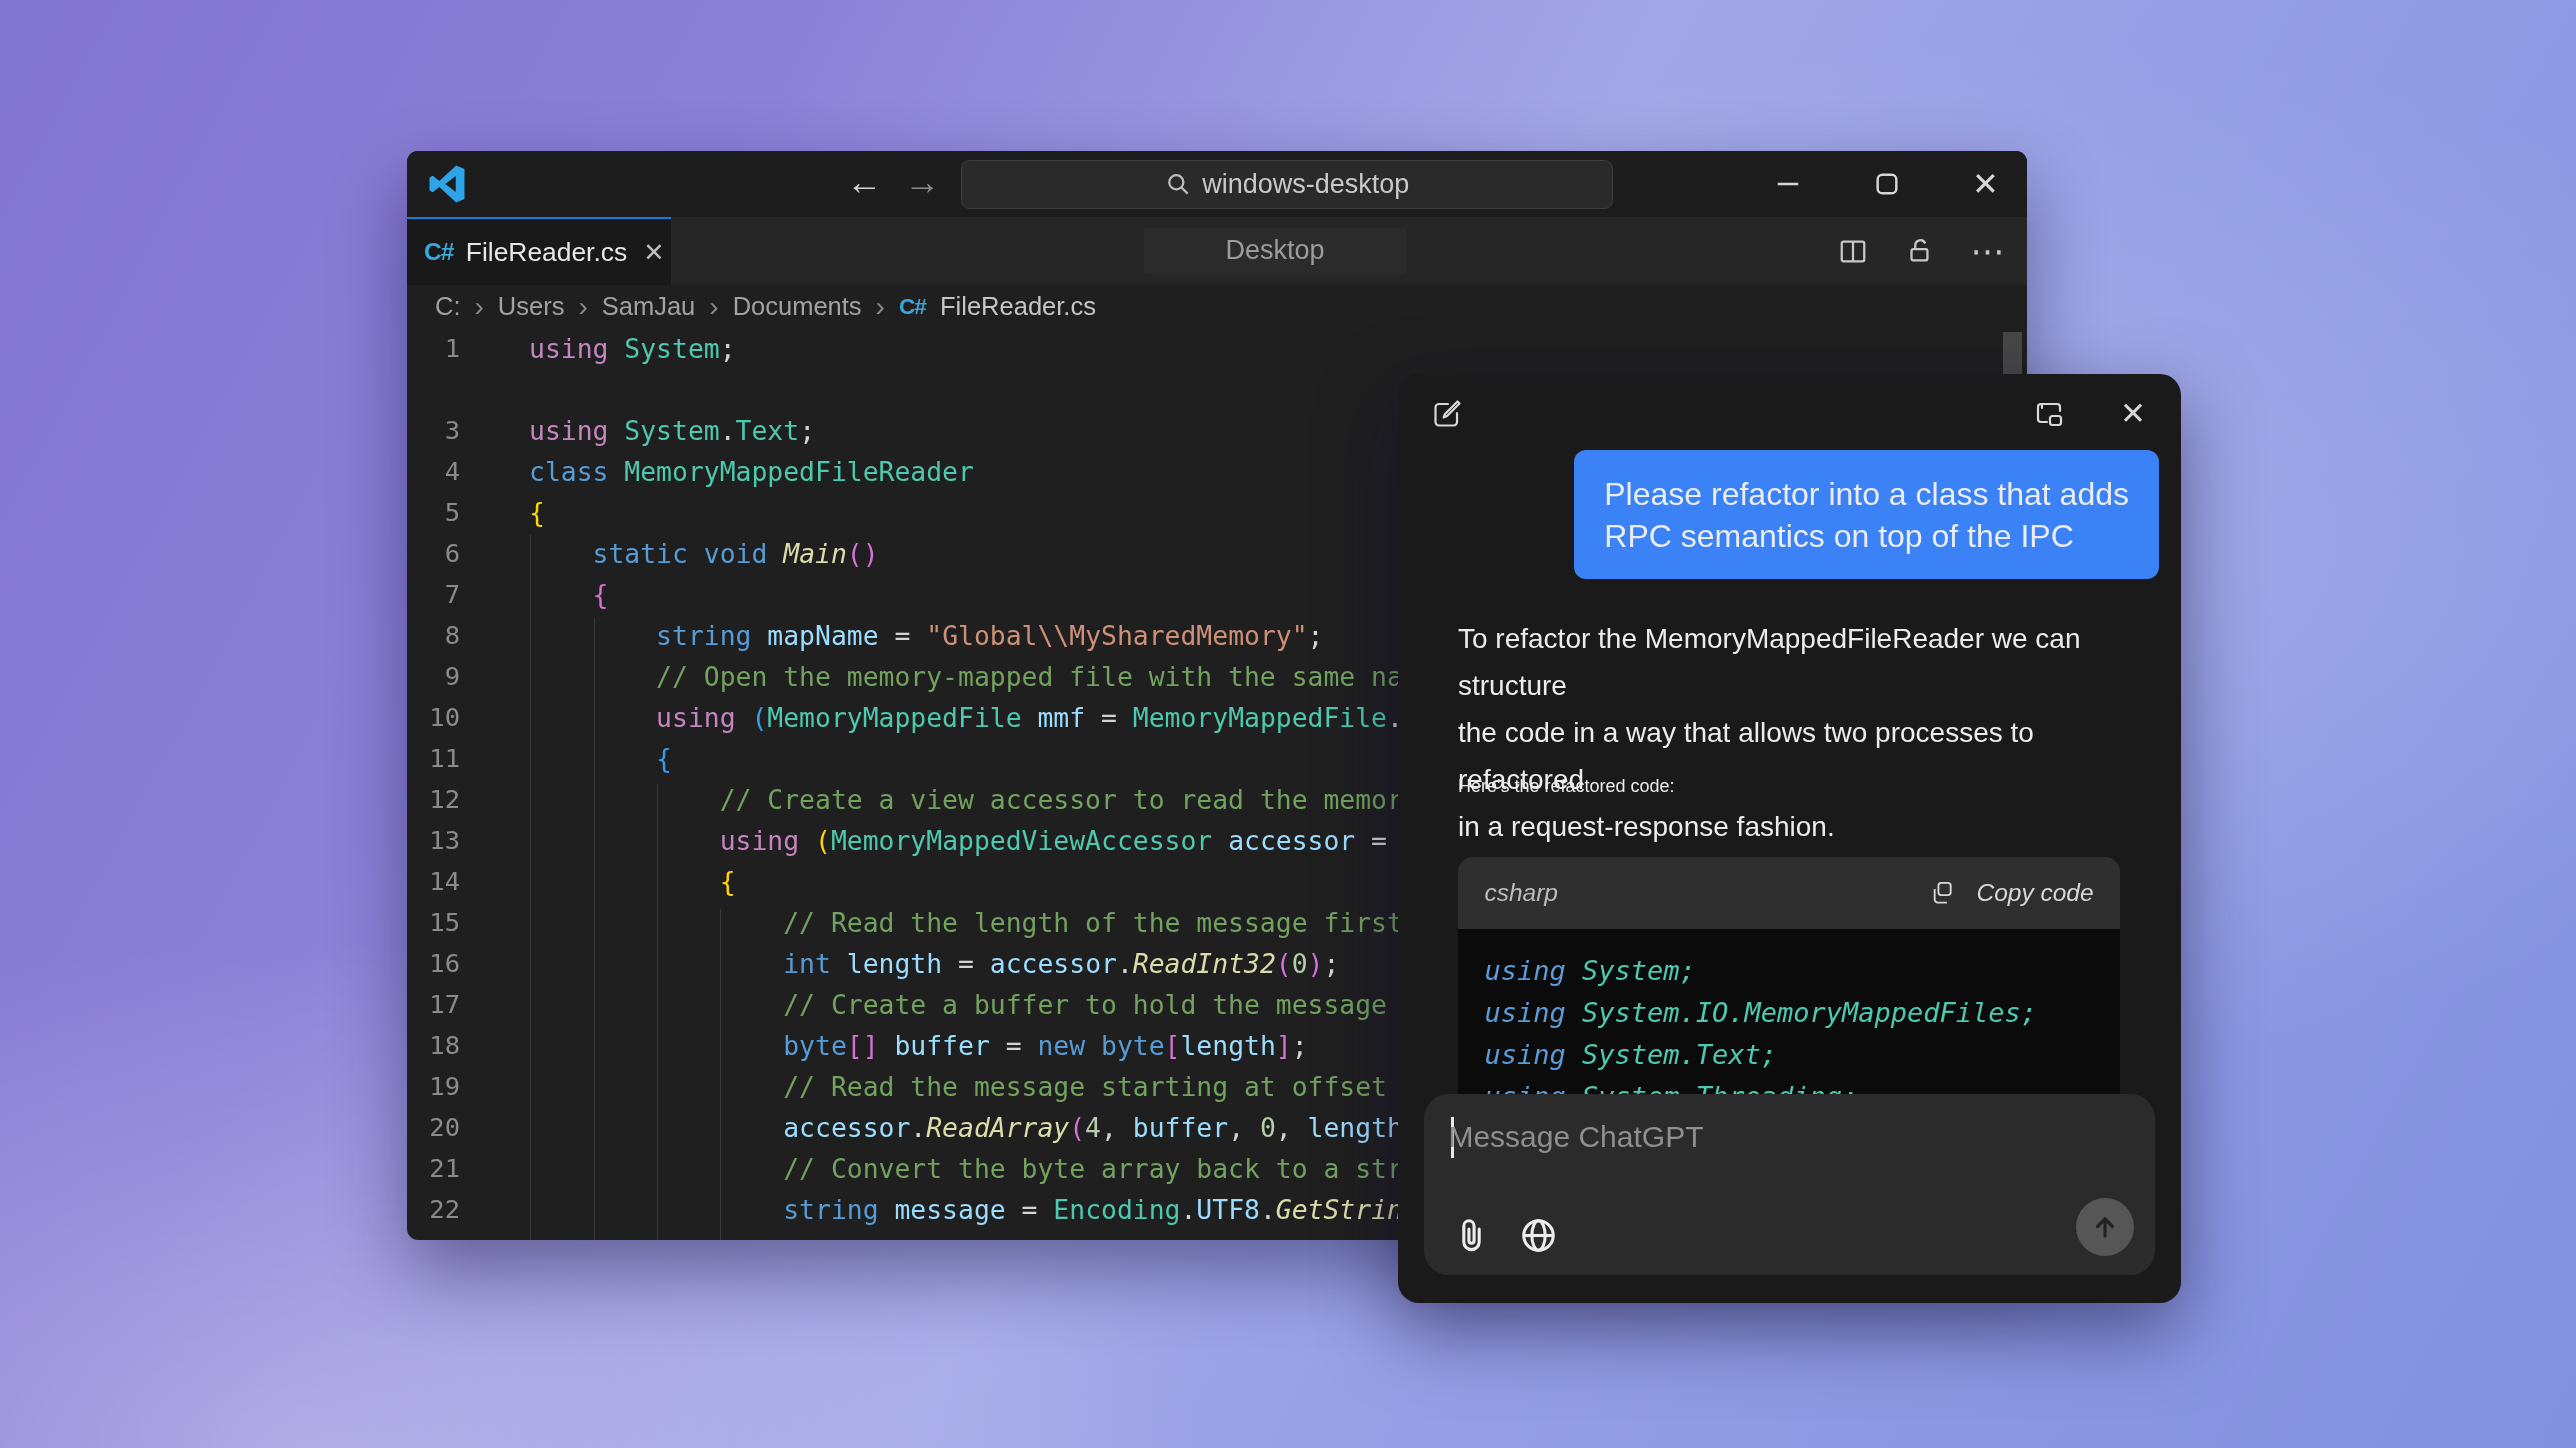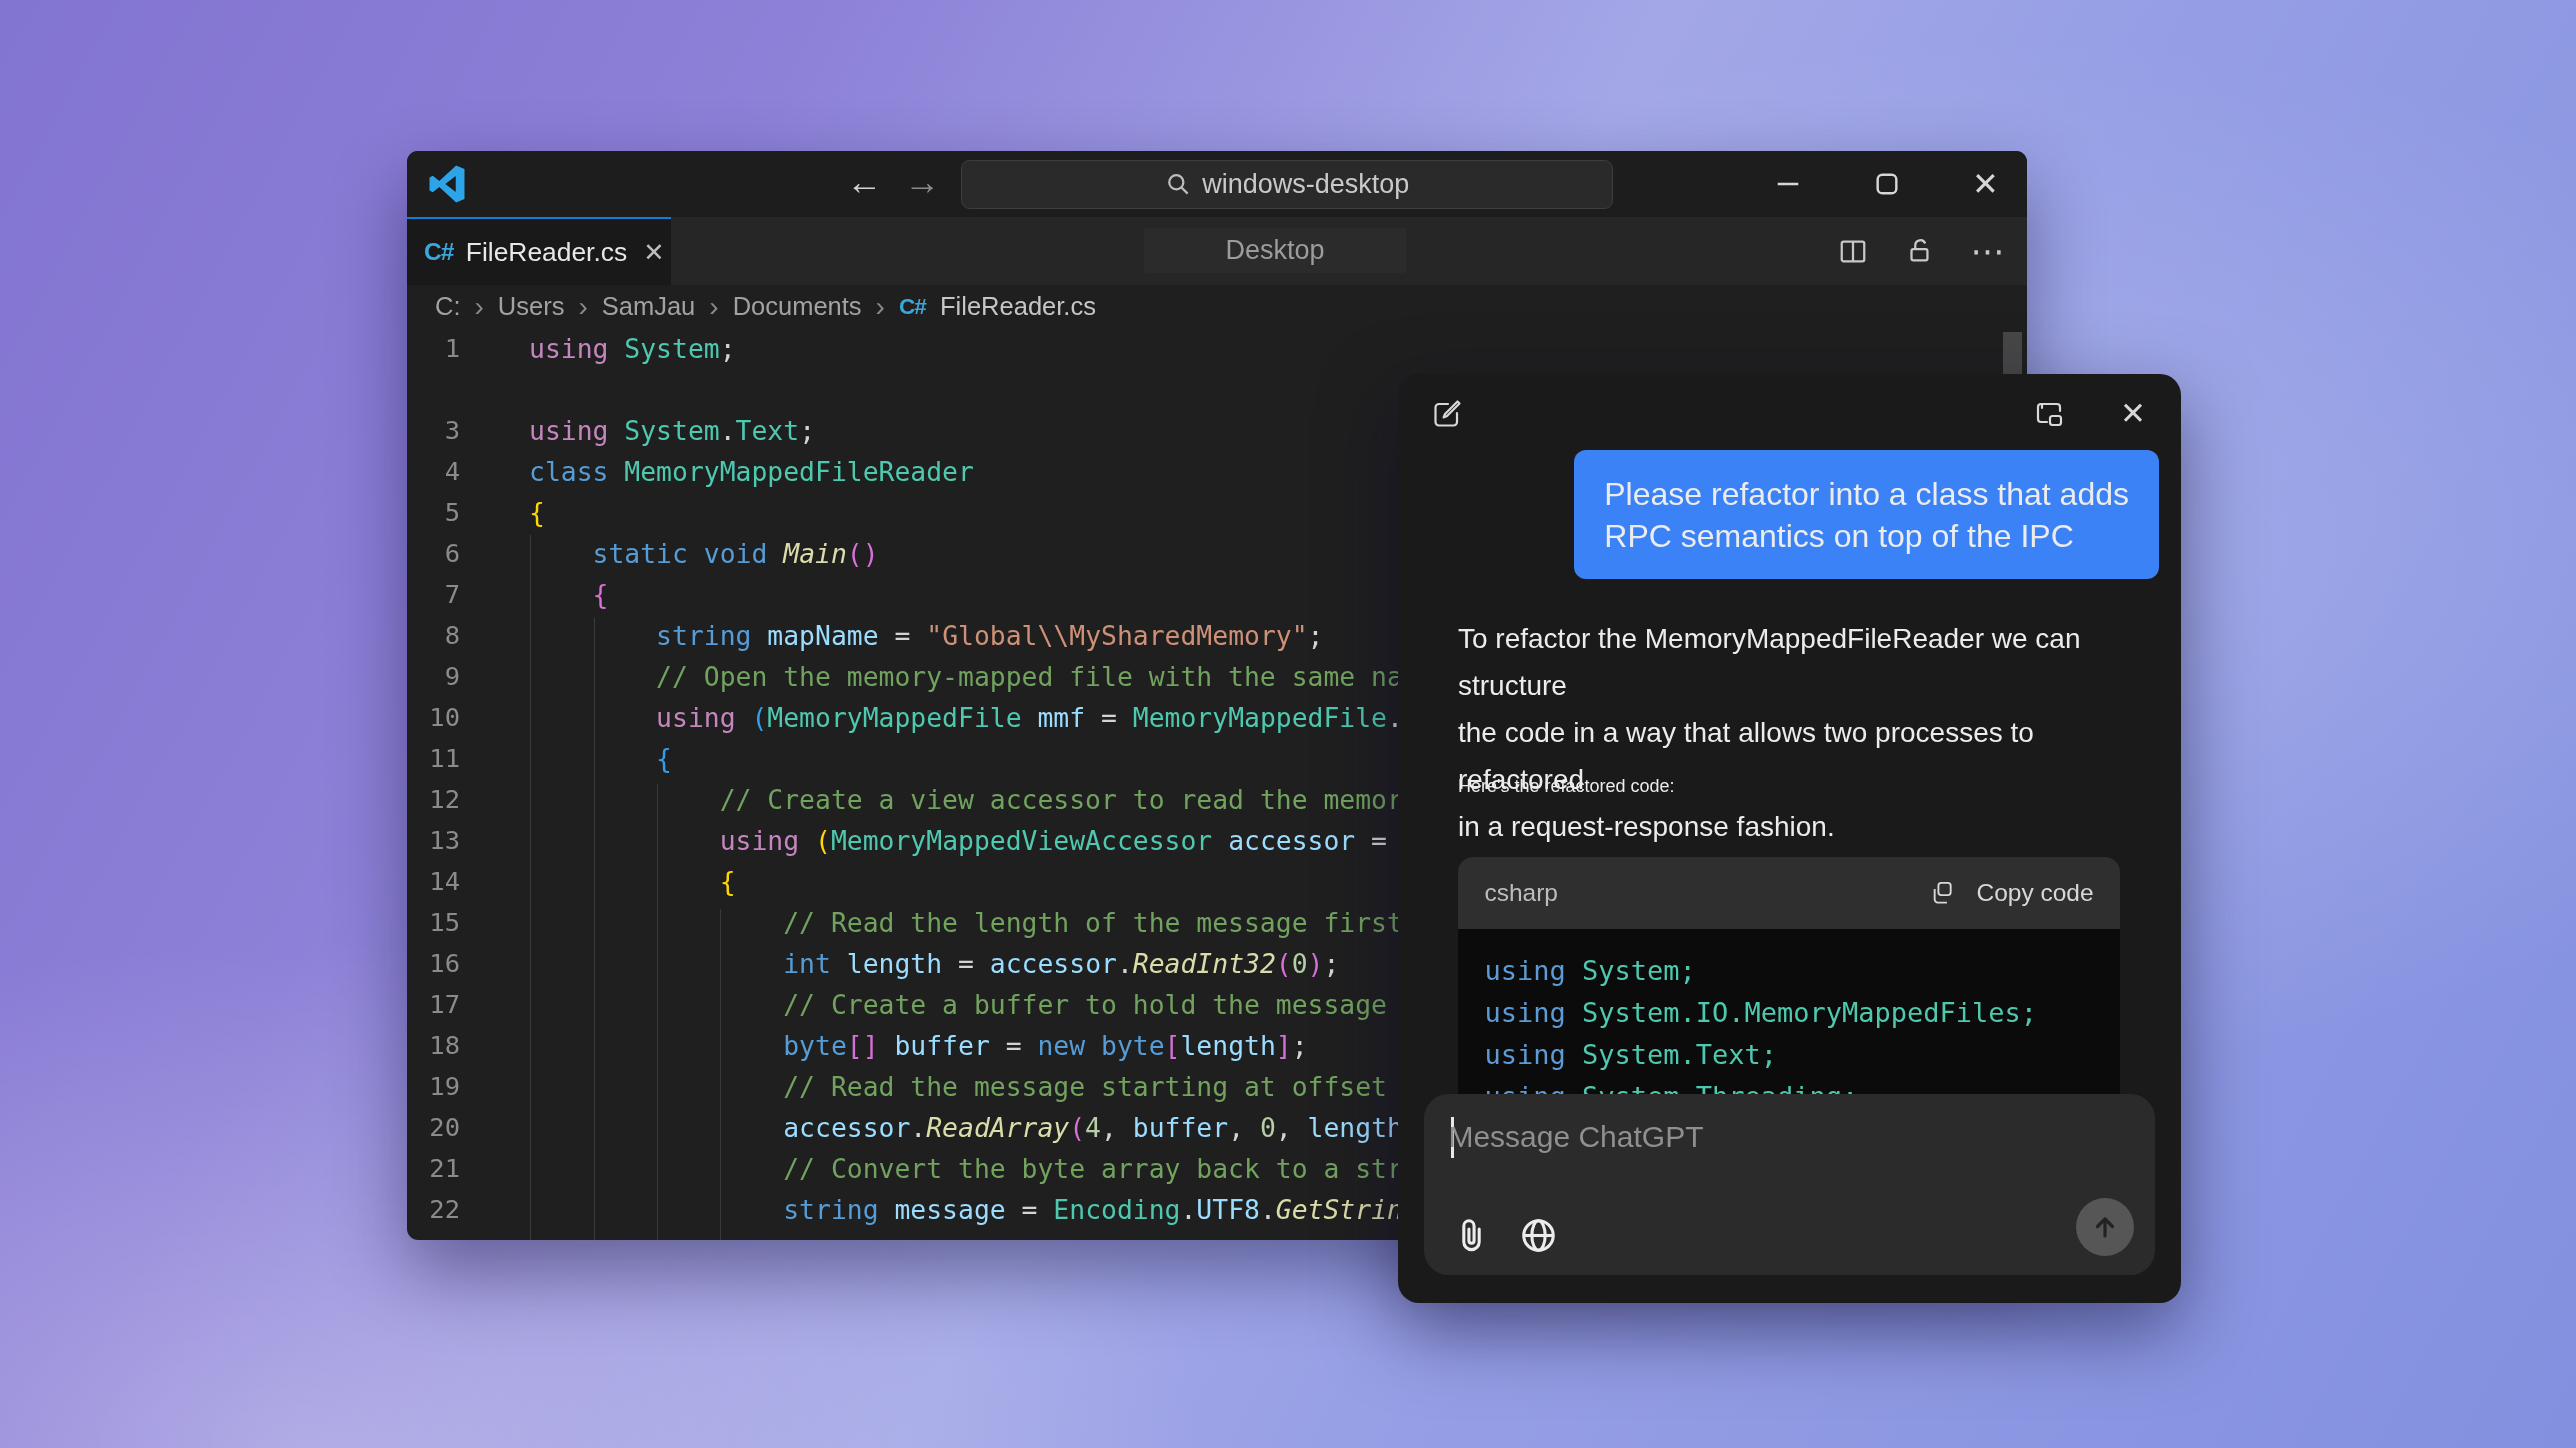--- a/index.html
+++ b/index.html
@@ -56,21 +56,21 @@
 
   
   .chatgpt { left:1398px; top:374px; width:783px; height:929px; background:#1a1a1a; border-radius:21px;
     box-shadow:0 28px 75px rgba(15,12,50,.5); overflow:hidden; }
   .cg-header-icon { top:22.6px; width:34px; height:34px; display:flex; align-items:center; justify-content:center; color:#d8d8d8; }
   .cg-edit { left:32px; } .cg-pip { left:634px; } .cg-close { left:718px; font-size:31px; }
   .bubble { right:22px; top:76px; background:#3b82f6; border-radius:12px; padding:22.6px 30px;
     color:#ececec; font-size:32px; line-height:42px; white-space:pre-line; }
   .reply { left:60px; top:241px; width:688px; color:#ececec; font-size:28px; line-height:47px; white-space:pre-line; }
   .reply-2 { left:60px; top:402px; width:688px; color:#ececec; font-size:18px; }
-  .codeblock { left:60px; top:483px; width:662px; border-radius:15px 15px 0 0; overflow:hidden; }
+  .codeblock { left:60px; top:483px; width:662px; border-radius:15px 15px 0 0; overflow:hidden;font-style:italic; }
   .cb-header { height:72px; background:#2f2f2f; display:flex; align-items:center; justify-content:space-between; padding:0 26.4px; }
   .cb-lang { color:#bdbdbd; font-size:24.5px; }
   .cb-copy { display:flex; align-items:center; gap:21px; color:#d8d8d8; font-size:24.5px; }
   .cb-code { background:#0b0b0b; height:168px; padding:21px 26.4px; }
   .cb-code .code-row { height:42px; line-height:42px; font-size:27px; }
   .inputbox { left:26.4px; right:26.4px; bottom:28px; height:181px; background:#2b2b2b; border-radius:24.5px; }
   .caret { left:26.4px; top:22.6px; width:2.8px; height:41px; background:#e8e8e8; }
   .placeholder { left:24px; top:26.4px; color:#8f8f8f; font-size:30px; }
   .in-icon { bottom:19px; width:41px; height:41px; color:#ececec; }
   .ic-clip { left:26.4px; } .ic-globe { left:94px; }

